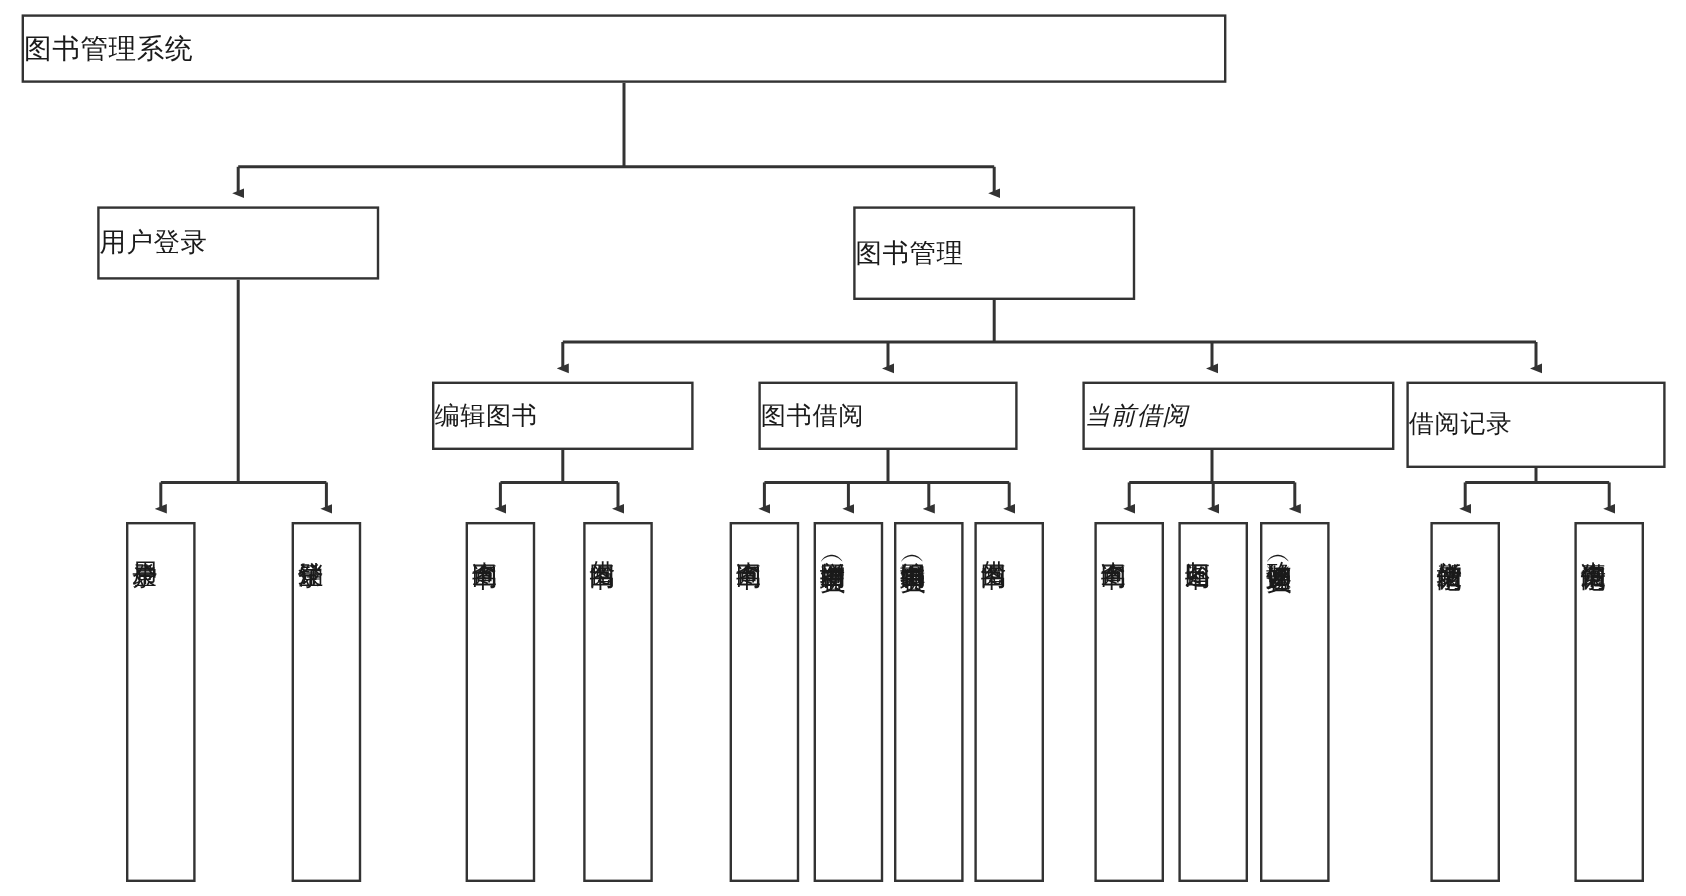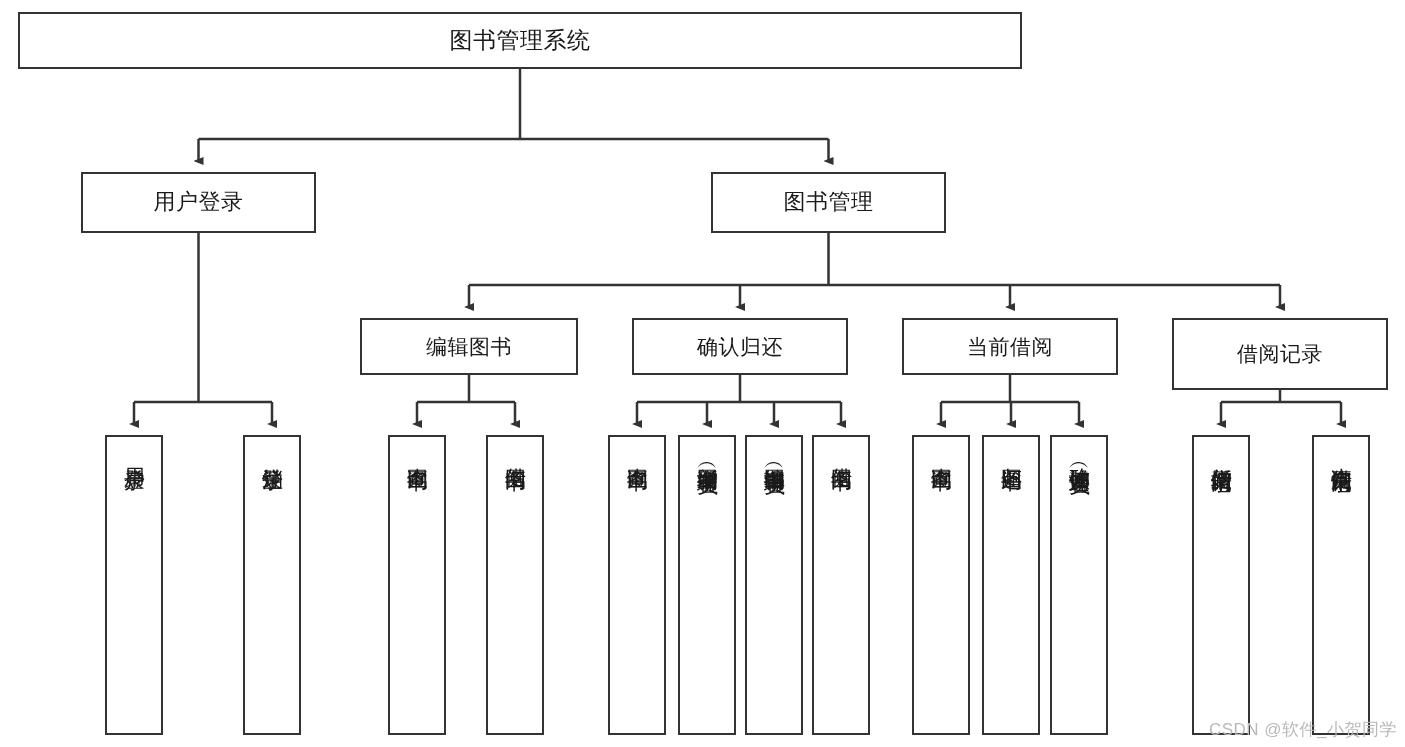--- a/index.html
+++ b/index.html
@@ -25,21 +25,20 @@
     height: 747px;
     pointer-events: none;
   }
   .node {
     position: absolute;
     box-sizing: border-box;
     border: 2.5px solid #333333;
     background: #ffffff;
     display: flex;
     align-items: center;
-    justify-content: center;
     color: #1a1a1a;
   }
   .node .label {
     display: block;
     text-align: center;
     line-height: 1.22;
     letter-spacing: 0.5px;
   }
   .node.root .label   { font-size: 23px; }
   .node.level1 .label { font-size: 22px; }
@@ -115,30 +114,30 @@
       </g>
   </svg>
 
   <div id="nodes">
       <div class="node root" style="left: 18px; top: 12px; width: 1004px; height: 57px;">
         <span class="label">图书管理系统</span>
       </div>
       <div class="node level1" style="left: 81px; top: 172px; width: 235px; height: 61px;">
         <span class="label">用户登录</span>
       </div>
-      <div class="node level1" style="left: 711px; top: 172px; width: 235px; height: 61px;">
+      <div class="node level1" style="left: 711px; top: 172px; width: 235px; height: 78px;">
         <span class="label">图书管理</span>
       </div>
       <div class="node level2" style="left: 360px; top: 318px; width: 218px; height: 57px;">
         <span class="label">编辑图书</span>
       </div>
       <div class="node level2" style="left: 632px; top: 318px; width: 216px; height: 57px;">
-        <span class="label">确认归还</span>
+        <span class="label">图书借阅</span>
       </div>
-      <div class="node level2" style="left: 902px; top: 318px; width: 216px; height: 57px;">
+      <div class="node level2" style="left: 902px; top: 318px; width: 260px; height: 57px; font-style: italic;">
         <span class="label">当前借阅</span>
       </div>
       <div class="node level2" style="left: 1172px; top: 318px; width: 216px; height: 72px;">
         <span class="label">借阅记录</span>
       </div>
       <div class="node leaf" style="left: 105px; top: 435px; width: 58px; height: 300px;">
         <span class="label">用户登录</span>
       </div>
       <div class="node leaf" style="left: 243px; top: 435px; width: 58px; height: 300px;">
         <span class="label">注销登录</span>
@@ -171,14 +170,13 @@
         <span class="label">确认归还（管理员）</span>
       </div>
       <div class="node leaf" style="left: 1192px; top: 435px; width: 58px; height: 300px;">
         <span class="label">新增借阅记录</span>
       </div>
       <div class="node leaf" style="left: 1312px; top: 435px; width: 58px; height: 300px;">
         <span class="label">查询借阅记录</span>
       </div>
     </div>
 
-  <div class="watermark">CSDN @软件_小贺同学</div>
 </div>
 
 </body></html>

